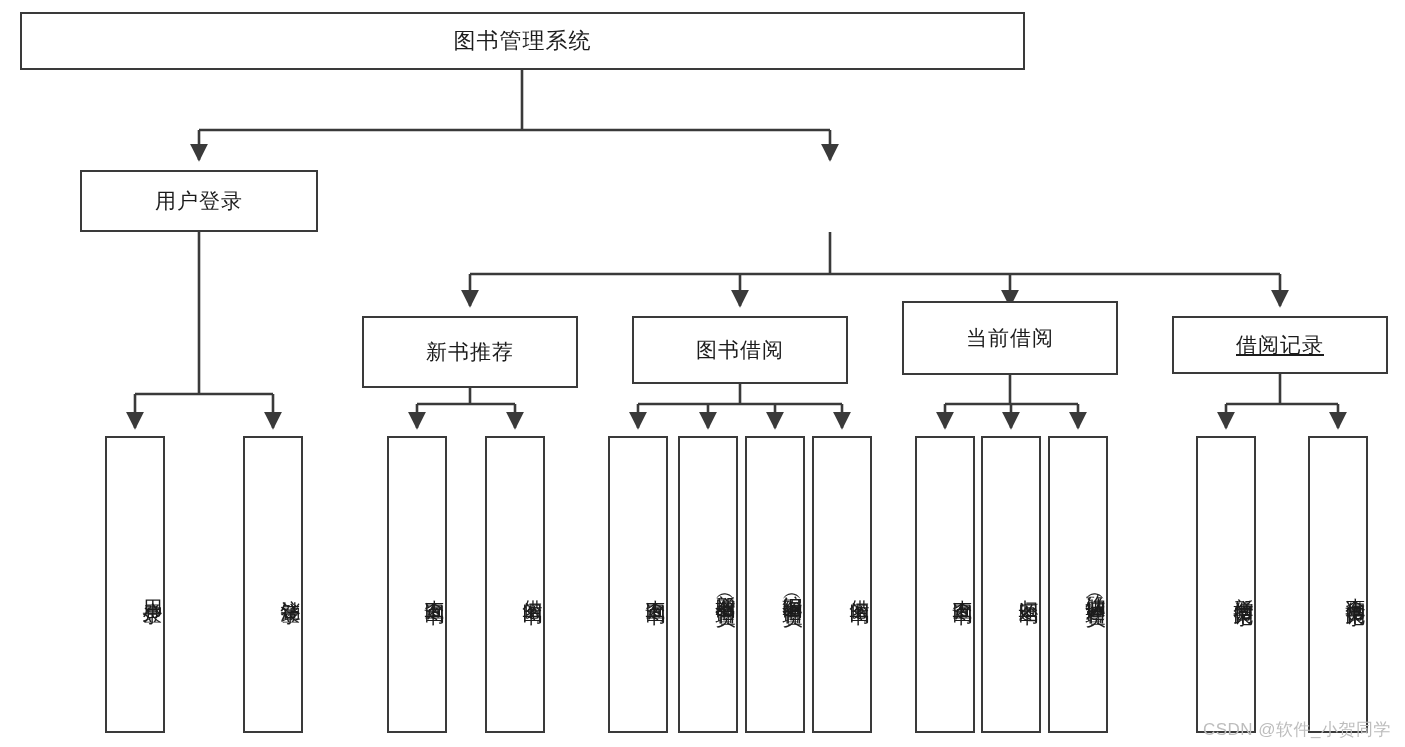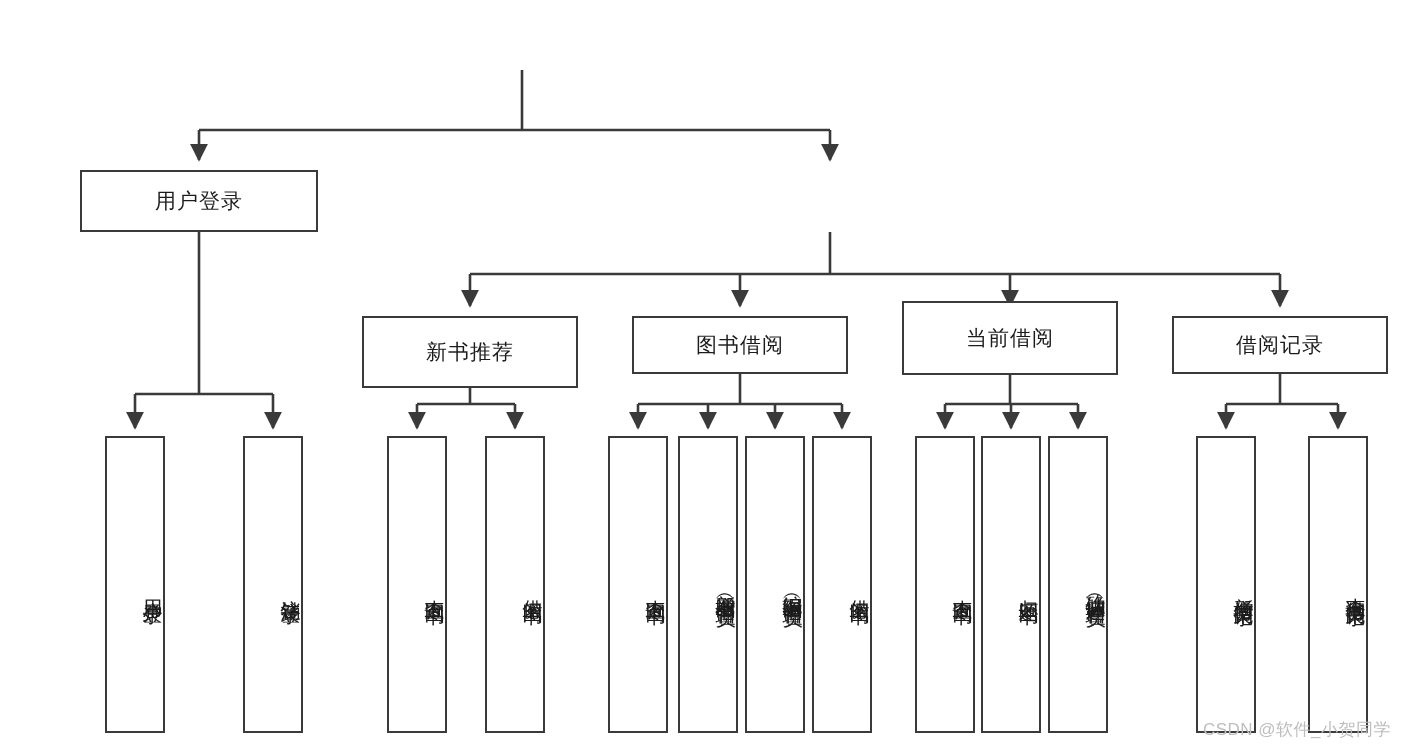--- a/index.html
+++ b/index.html
@@ -116,35 +116,38 @@
       <path d="M 1011 404 L 1011 428" marker-end="url(#arrow)"></path>
       <path d="M 1078 404 L 1078 428" marker-end="url(#arrow)"></path>
 
       <path d="M 1280 374 L 1280 404"></path>
       <path d="M 1226 404 L 1338 404"></path>
       <path d="M 1226 404 L 1226 428" marker-end="url(#arrow)"></path>
       <path d="M 1338 404 L 1338 428" marker-end="url(#arrow)"></path>
     </g>
   </svg>
 
+  <div class="node horiz root" style="left:20px; top:12px; width:1005px; height:58px;">
+    <span>图书管理系统</span>
+  </div>
 
   <div class="node horiz" style="left:80px; top:170px; width:238px; height:62px;">
     <span>用户登录</span>
   </div>
 
   <div class="node horiz" style="left:362px; top:316px; width:216px; height:72px;">
     <span>新书推荐</span>
   </div>
-  <div class="node horiz" style="left:632px; top:316px; width:216px; height:58px;">
+  <div class="node horiz" style="left:632px; top:316px; width:216px; height:68px;">
     <span>图书借阅</span>
   </div>
   <div class="node horiz" style="left:902px; top:301px; width:216px; height:74px;">
     <span>当前借阅</span>
   </div>
-  <div class="node horiz" style="left:1172px; top:316px; width:216px; height:58px;">
+  <div class="node horiz" style="left:1172px; top:316px; width:216px; height:58px;text-decoration:underline;">
     <span>借阅记录</span>
   </div>
 
   <div class="node vert" style="left:105px; top:436px; width:60px; height:297px;">
     <span class="vlabel">用户登录</span>
   </div>
   <div class="node vert" style="left:243px; top:436px; width:60px; height:297px;">
     <span class="vlabel">注销登录</span>
   </div>
 

